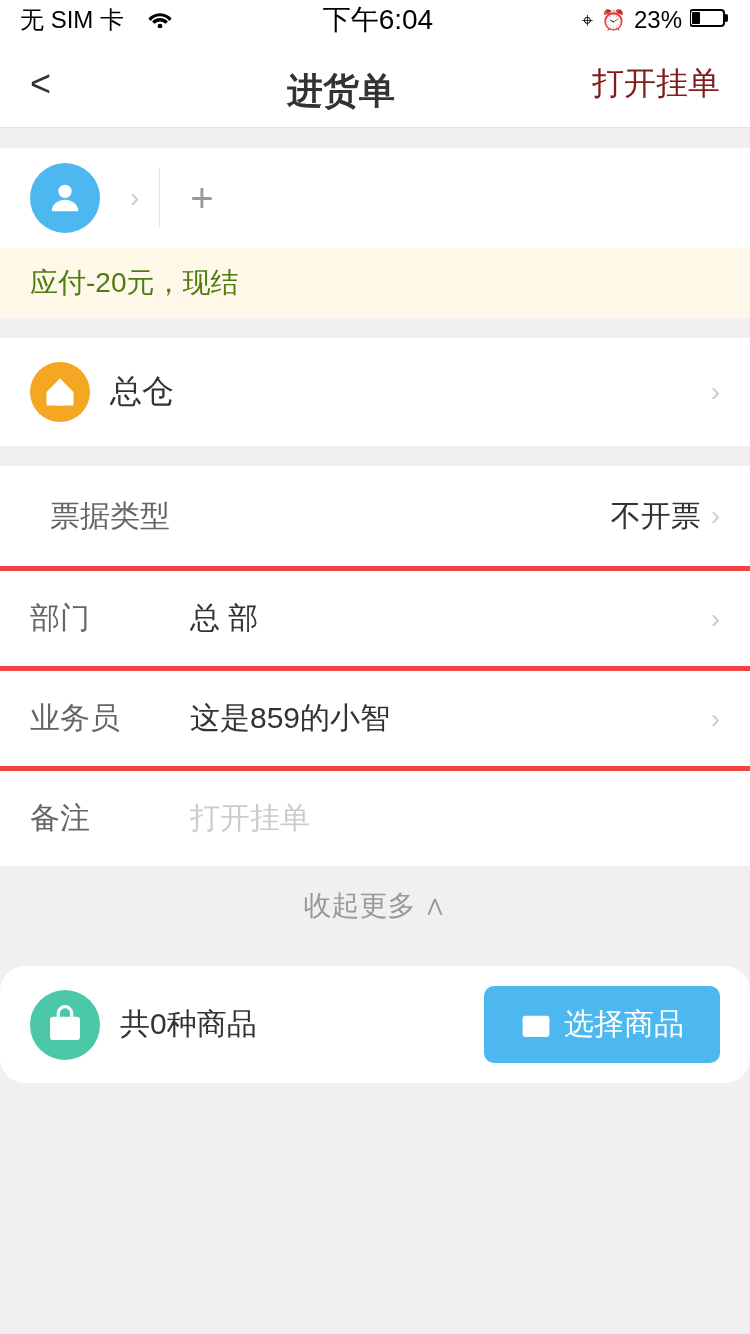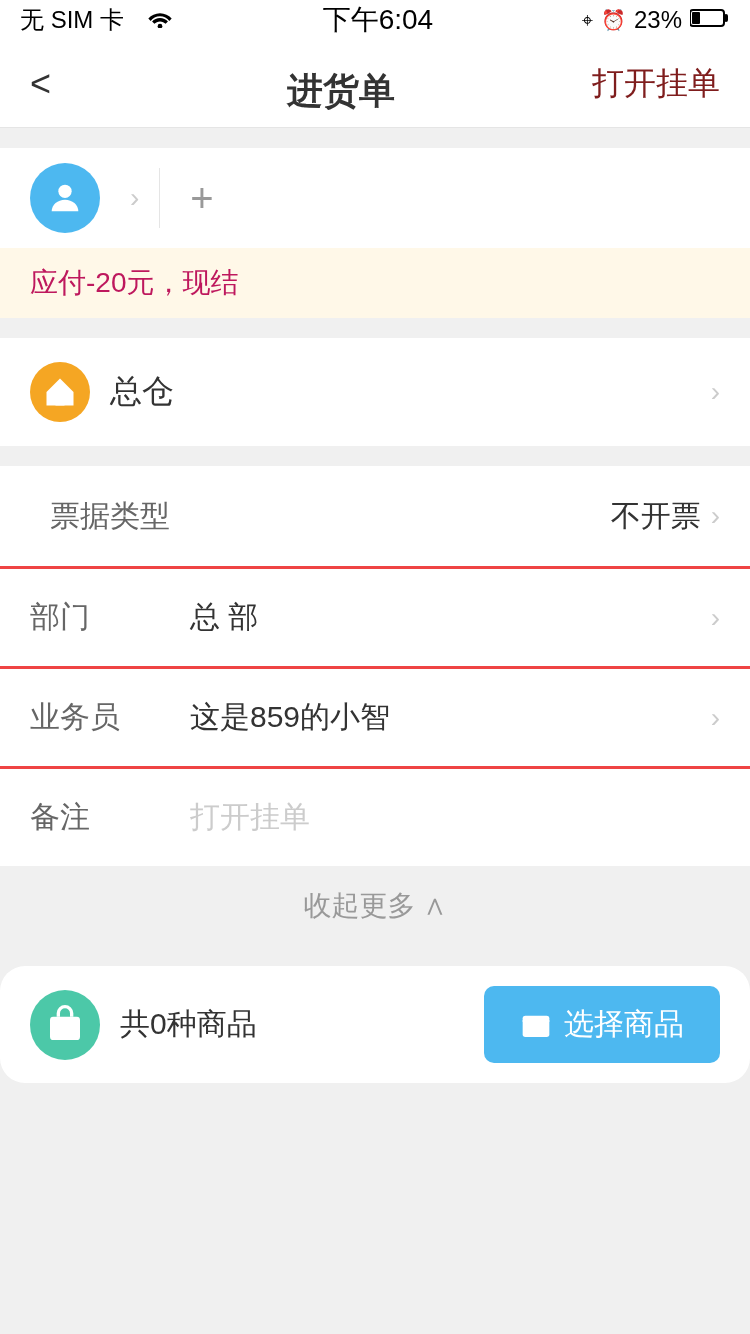--- a/index.html
+++ b/index.html
@@ -128,21 +128,21 @@
       color: #999;
       cursor: pointer;
       padding: 10px;
     }
 
     
     .alert-banner {
       background: #fff8e8;
       padding: 16px 30px;
       font-size: 28px;
-      color: #be185d;
+      color: #4d7c0f;
     }
 
     
     .warehouse-row {
       display: flex;
       align-items: center;
       padding: 0 30px;
       height: 108px;
     }
     .warehouse-icon {
@@ -166,21 +166,21 @@
       font-size: 32px;
       color: #333;
     }
 
     
     .form-row {
       display: flex;
       align-items: center;
       padding: 0 30px;
       height: 100px;
-      border-top: 3px solid #ef4444;
+      border-top: 5px solid #ef4444;
     }
     .form-label {
       font-size: 30px;
       color: #666;
       width: 140px;
       flex-shrink: 0;
     }
     .form-value {
       flex: 1;
       font-size: 30px;

